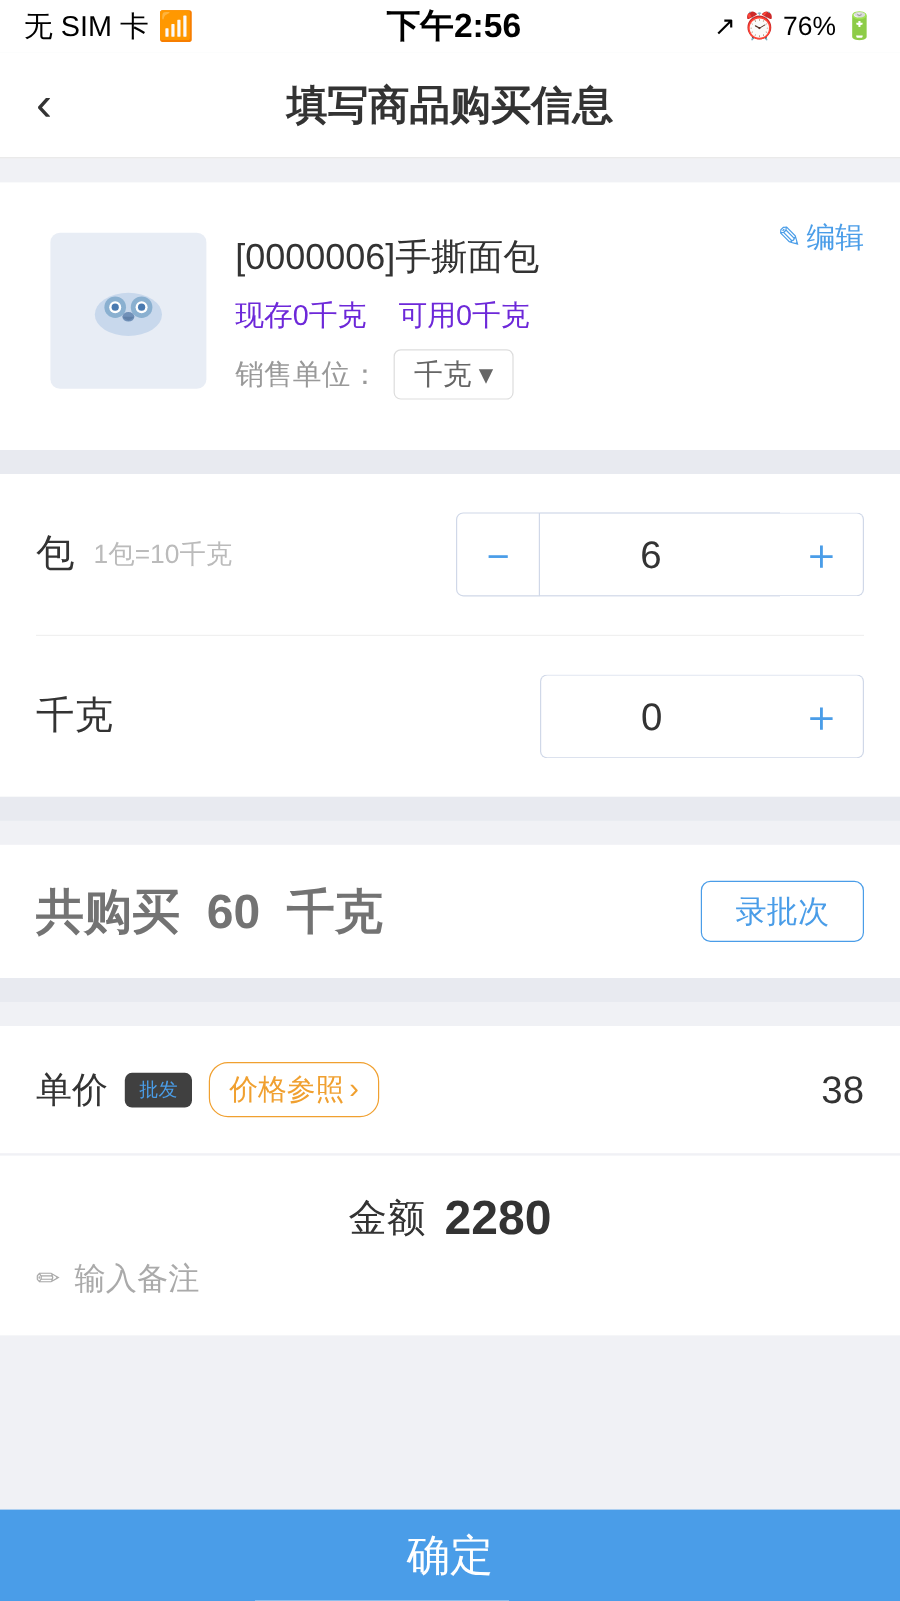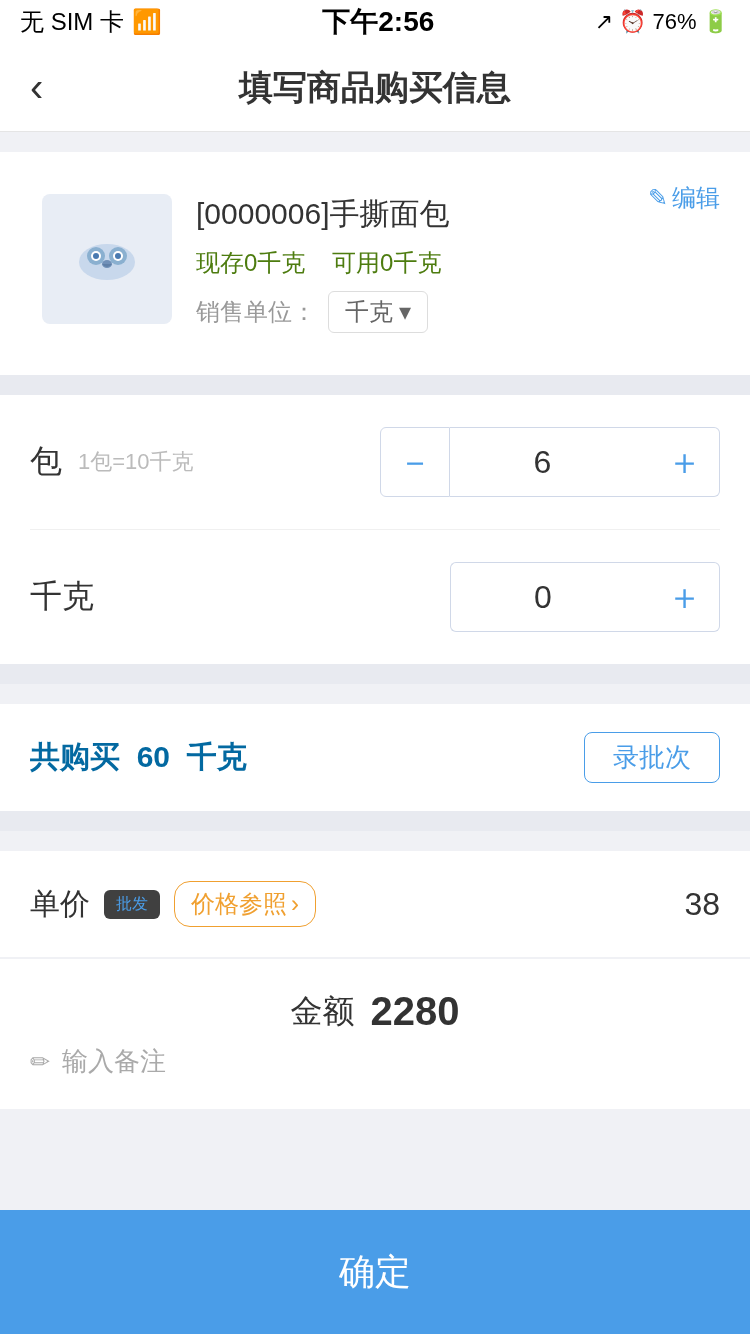--- a/index.html
+++ b/index.html
@@ -73,21 +73,21 @@
     }
     .product-info { flex: 1; }
     .product-name {
       font-size: 30px;
       color: #333;
       font-weight: 500;
       margin-bottom: 12px;
     }
     .product-stock {
       font-size: 24px;
-      color: #4d7c0f;
+      color: #6d28d9;
       margin-bottom: 12px;
     }
     .product-unit-row {
       display: flex;
       align-items: center;
       gap: 12px;
       font-size: 24px;
       color: #999;
     }
     .unit-select {
@@ -184,22 +184,22 @@
     
     .summary-row {
       background: #fff;
       padding: 28px 30px;
       display: flex;
       align-items: center;
       justify-content: space-between;
       margin-top: 20px;
     }
     .summary-text {
-      font-size: 30px;
-      color: #0369a1;
+      font-size: 40px;
+      color: #737373;
     }
     .summary-text span { font-weight: 600; }
     .record-batch-btn {
       border: 1px solid #4a9de8;
       border-radius: 8px;
       padding: 7px 28px;
       font-size: 26px;
       color: #4a9de8;
       background: #fff;
       cursor: pointer;
@@ -278,21 +278,21 @@
       color: #aaa;
       font-size: 26px;
     }
     .pencil-icon { font-size: 24px; color: #aaa; }
 
     
     .bottom-spacer { flex: 1; background: #f0f1f5; }
 
     
     .confirm-btn {
-      height: 124px;
+      height: 76px;
       background: #4a9de8;
       display: flex;
       align-items: center;
       justify-content: center;
       font-size: 36px;
       color: #fff;
       font-weight: 500;
       cursor: pointer;
       flex-shrink: 0;
     }

